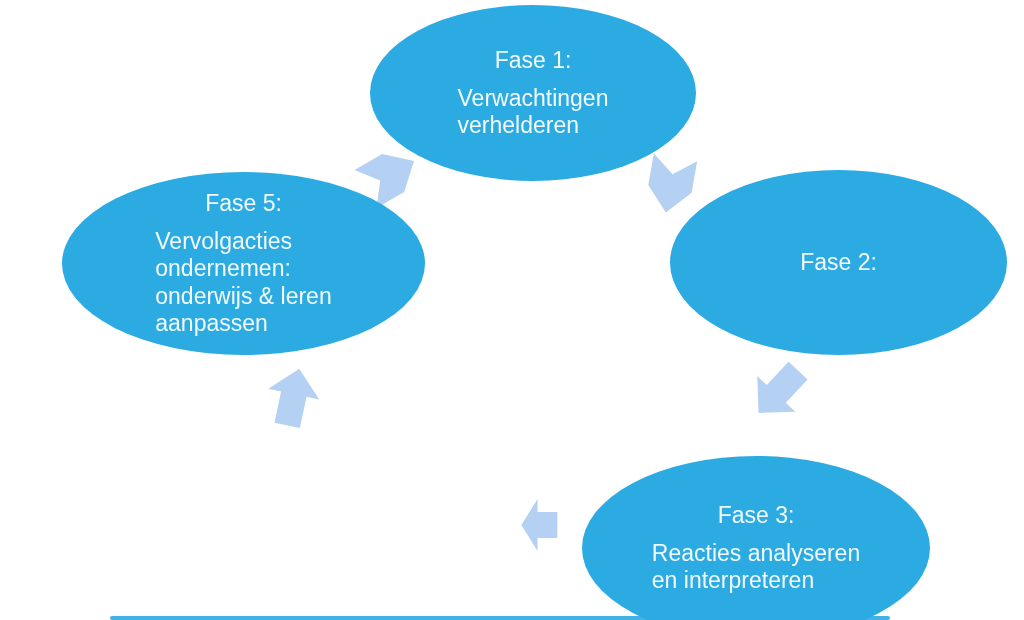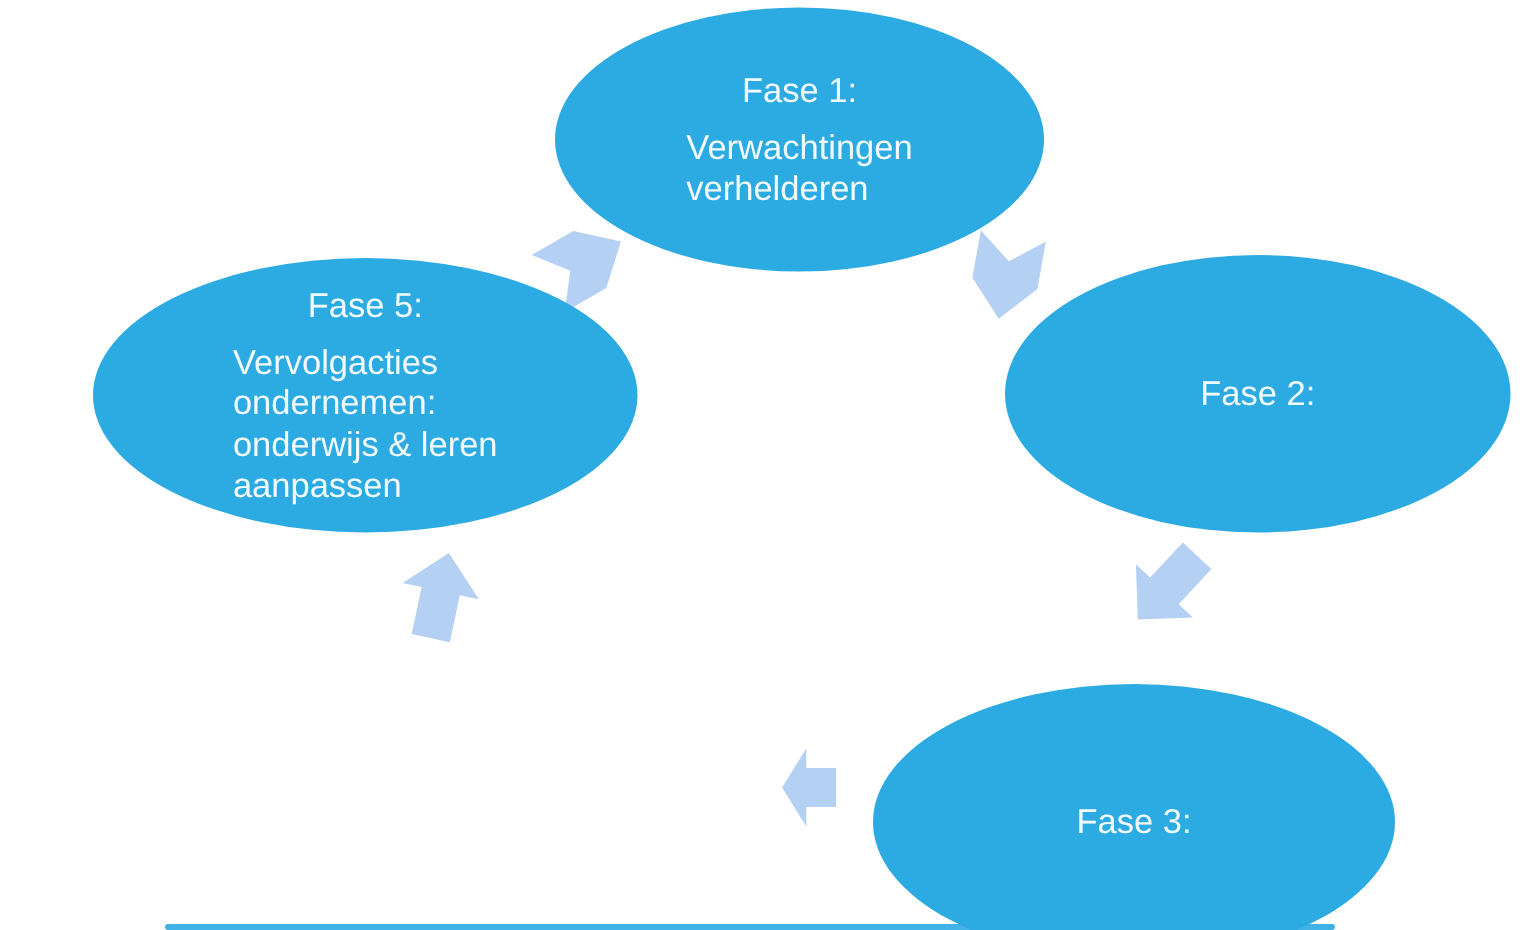--- a/index.html
+++ b/index.html
@@ -69,20 +69,22 @@
     <div class="phase-body">Verwachtingen
 verhelderen</div>
   </div>
 
   <div class="ellipse e2">
     <div class="phase-title">Fase 2:</div>
   </div>
 
   <div class="ellipse e3">
     <div class="phase-title">Fase 3:</div>
+    <div class="phase-body">Reacties analyseren
+en interpreteren</div>
   </div>
 
 
   <div class="ellipse e5">
     <div class="phase-title">Fase 5:</div>
     <div class="phase-body">Vervolgacties
 ondernemen:
 onderwijs &amp; leren
 aanpassen</div>
   </div>

